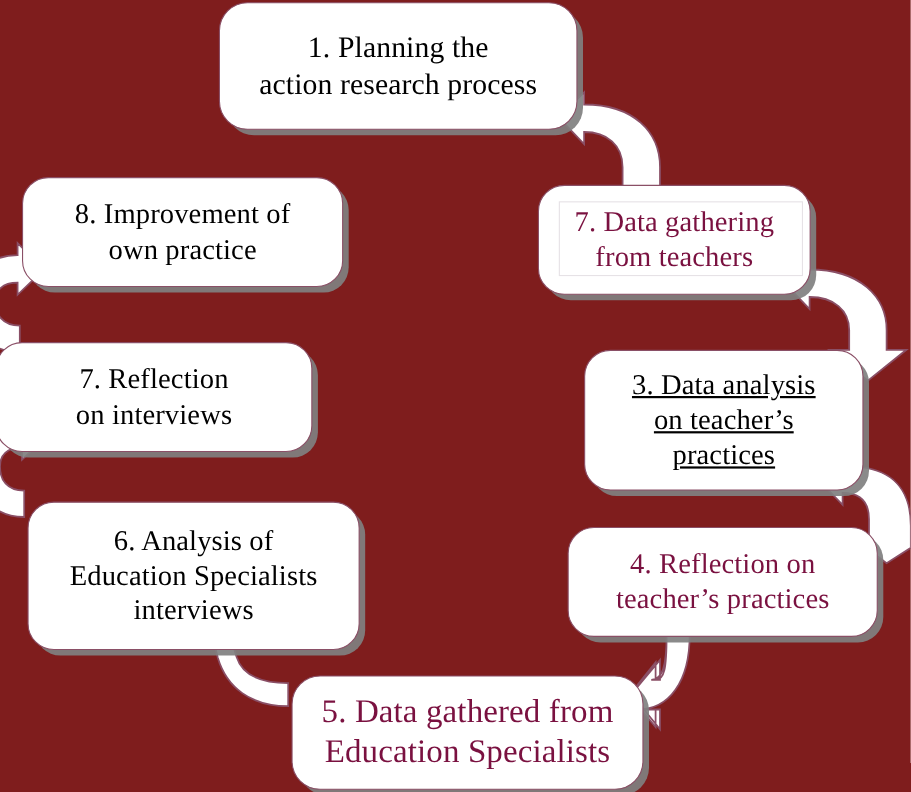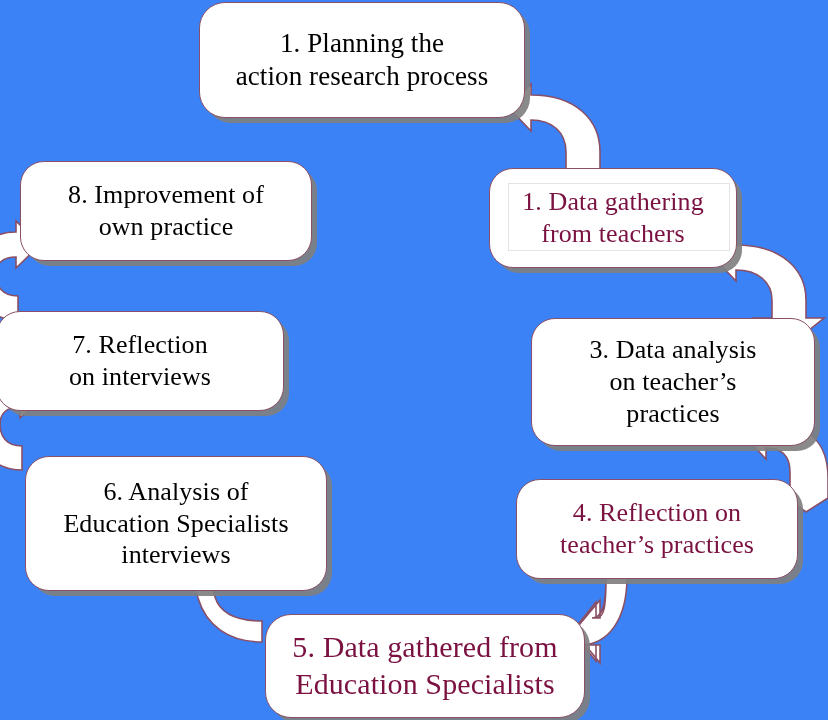--- a/index.html
+++ b/index.html
@@ -8,21 +8,21 @@
     padding: 0;
     background: #ffffff;
   }
   body {
     font-family: "Liberation Serif", "DejaVu Serif", serif;
   }
   #canvas {
     position: relative;
     width: 828px;
     height: 720px;
-    background: #3b82f6;
+    background: #7f1d1d;
     overflow: hidden;
   }
   #arrow-layer {
     position: absolute;
     left: 0;
     top: 0;
     width: 828px;
     height: 720px;
     pointer-events: none;
   }
@@ -55,21 +55,21 @@
 
   #node-2 { left: 489px; top: 168px; width: 248px; height: 100px; border-radius: 24px; }
   #node-2 .label { font-size: 26px; }
   #node-2 .inner-frame {
     position: absolute;
     left: 18px; top: 14px; right: 6px; bottom: 16px;
     border: 1px solid #e6e2e6;
     pointer-events: none;
   }
 
-  #node-3 { left: 531px; top: 318px; width: 284px; height: 128px; border-radius: 24px; }
+  #node-3 { left: 531px; top: 318px; width: 254px; height: 128px; border-radius: 24px; text-decoration: underline; }
   #node-3 .label { font-size: 26px; }
 
   #node-4 { left: 516px; top: 479px; width: 282px; height: 100px; border-radius: 24px; }
   #node-4 .label { font-size: 26px; }
 
   #node-5 { left: 265px; top: 614px; width: 320px; height: 104px; border-radius: 26px; }
   #node-5 .label { font-size: 30px; }
 
   #node-6 { left: 25px; top: 456px; width: 302px; height: 135px; border-radius: 24px; }
   #node-6 .label { font-size: 26px; }
@@ -177,21 +177,21 @@
     </g>
   </svg>
 
   <div class="node dark" id="node-1">
     <span class="label">1.    Planning the
 action research process</span>
   </div>
 
   <div class="node maroon" id="node-2">
     <div class="inner-frame"></div>
-    <span class="label">1. Data gathering
+    <span class="label">7. Data gathering
 from teachers</span>
   </div>
 
   <div class="node dark" id="node-3">
     <span class="label">3. Data analysis
 on teacher’s
 practices</span>
   </div>
 
   <div class="node maroon" id="node-4">

